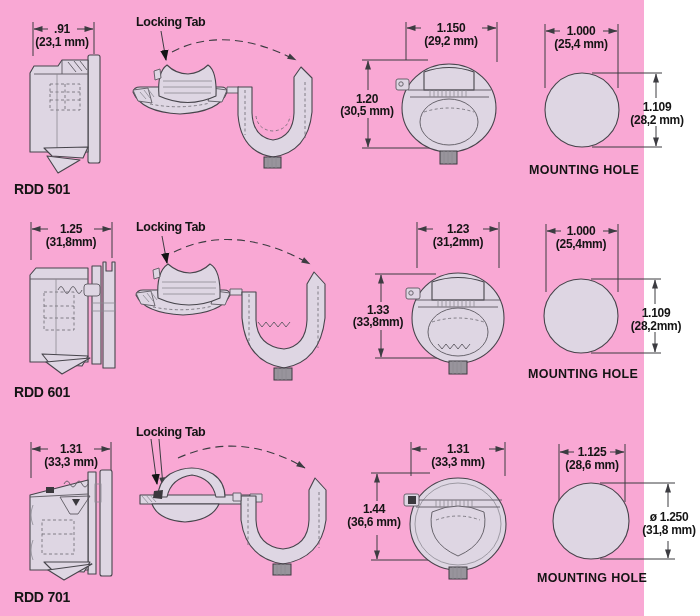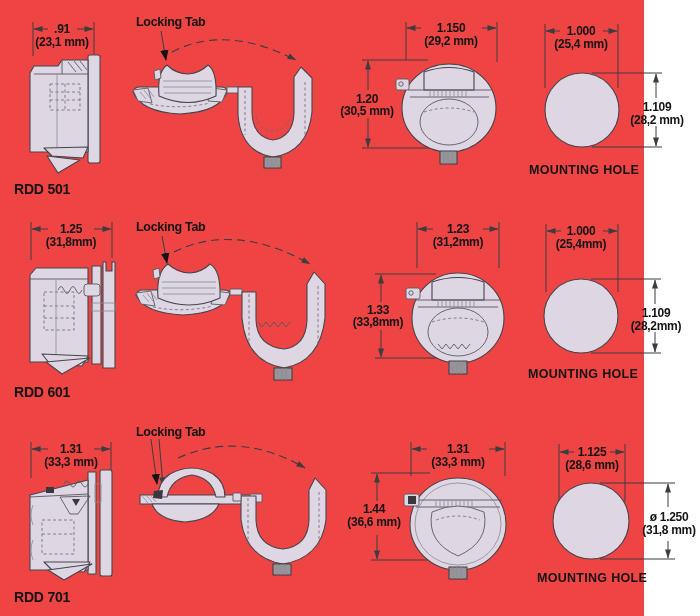--- a/index.html
+++ b/index.html
@@ -1,17 +1,17 @@
 <!DOCTYPE html>
 <html><head>
 <meta charset="utf-8">
 <style>
   html,body{margin:0;padding:0;background:#ffffff;}
   .sheet{
-    width:644px;height:616px;position:relative;background:#ef4444;
+    width:644px;height:616px;position:relative;background:#f9a8d4;
     font-family:"Liberation Sans", sans-serif;
   }
   svg{display:block;}
   
   .pf  { fill:#ded6e3; stroke:#47454c; stroke-width:1.1; stroke-linejoin:round; }
   .pf2 { fill:#ded6e3; stroke:#5b5860; stroke-width:0.9; stroke-linejoin:round; }
   .pl  { fill:none; stroke:#5b5860; stroke-width:0.9; }
   .pl2 { fill:none; stroke:#8d8a93; stroke-width:0.8; }
   .pd  { fill:none; stroke:#6a676f; stroke-width:0.8; stroke-dasharray:3 2.5; }
   .tab { fill:#98949c; stroke:#3c3a40; stroke-width:1; }

